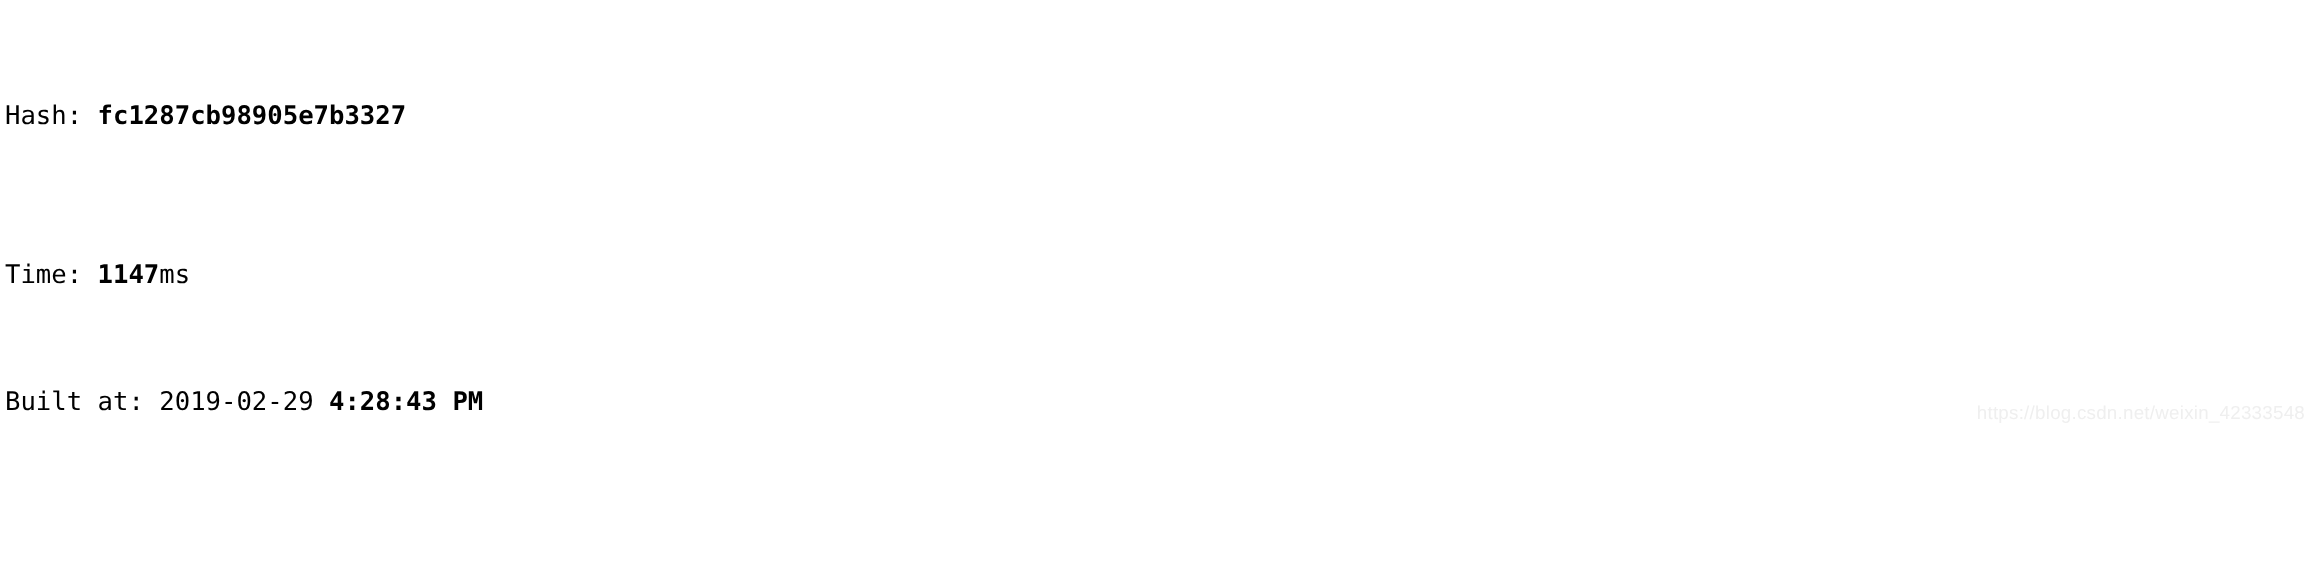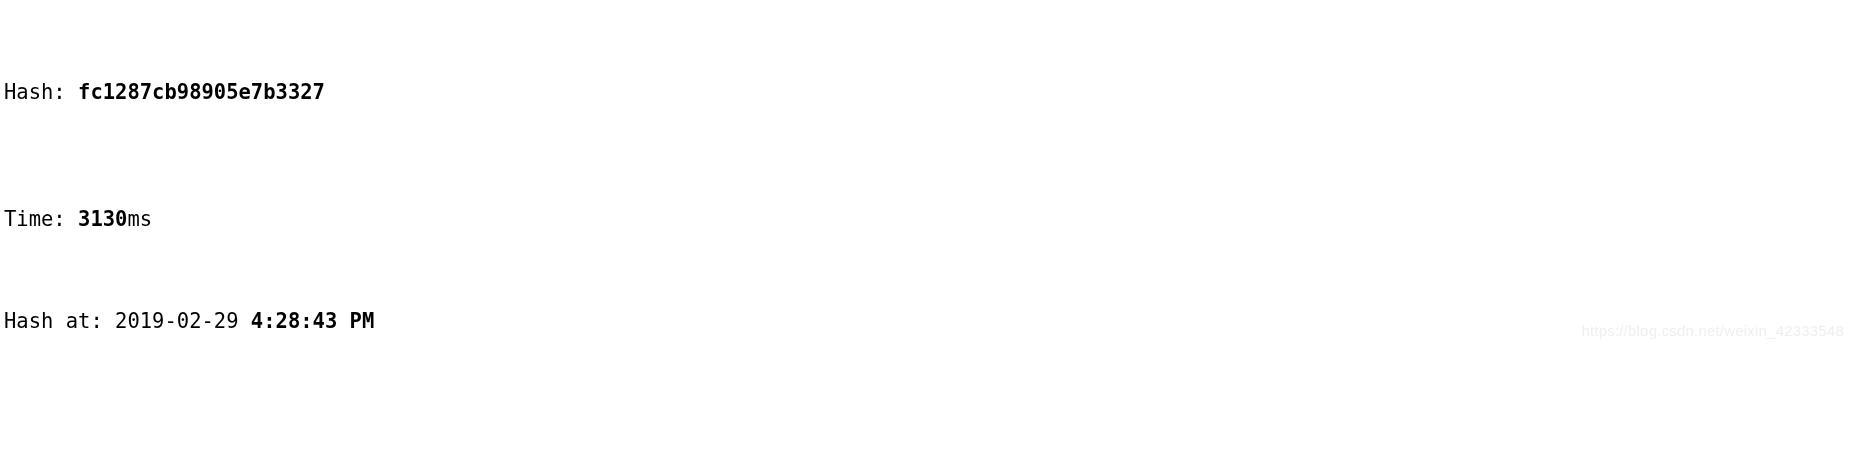--- a/index.html
+++ b/index.html
@@ -47,23 +47,23 @@
   }
 </style>
 </head>
 <body>
 
 <div id="terminal">
 
   <div class="line"><span>Hash: </span><span class="b">fc1287cb98905e7b3327</span></div>
 
 
-  <div class="line"><span>Time: </span><span class="b">3130</span><span>ms</span></div>
+  <div class="line"><span>Time: </span><span class="b">1147</span><span>ms</span></div>
 
-  <div class="line"><span>Hash at: </span><span>2019-02-29 </span><span class="b">4:28:43 PM</span></div>
+  <div class="line"><span>Built at: </span><span>2019-02-29 </span><span class="b">4:28:43 PM</span></div>
 
   
 
   
 
   
 
   
 
   <div id="watermark">https://blog.csdn.net/weixin_42333548</div>

